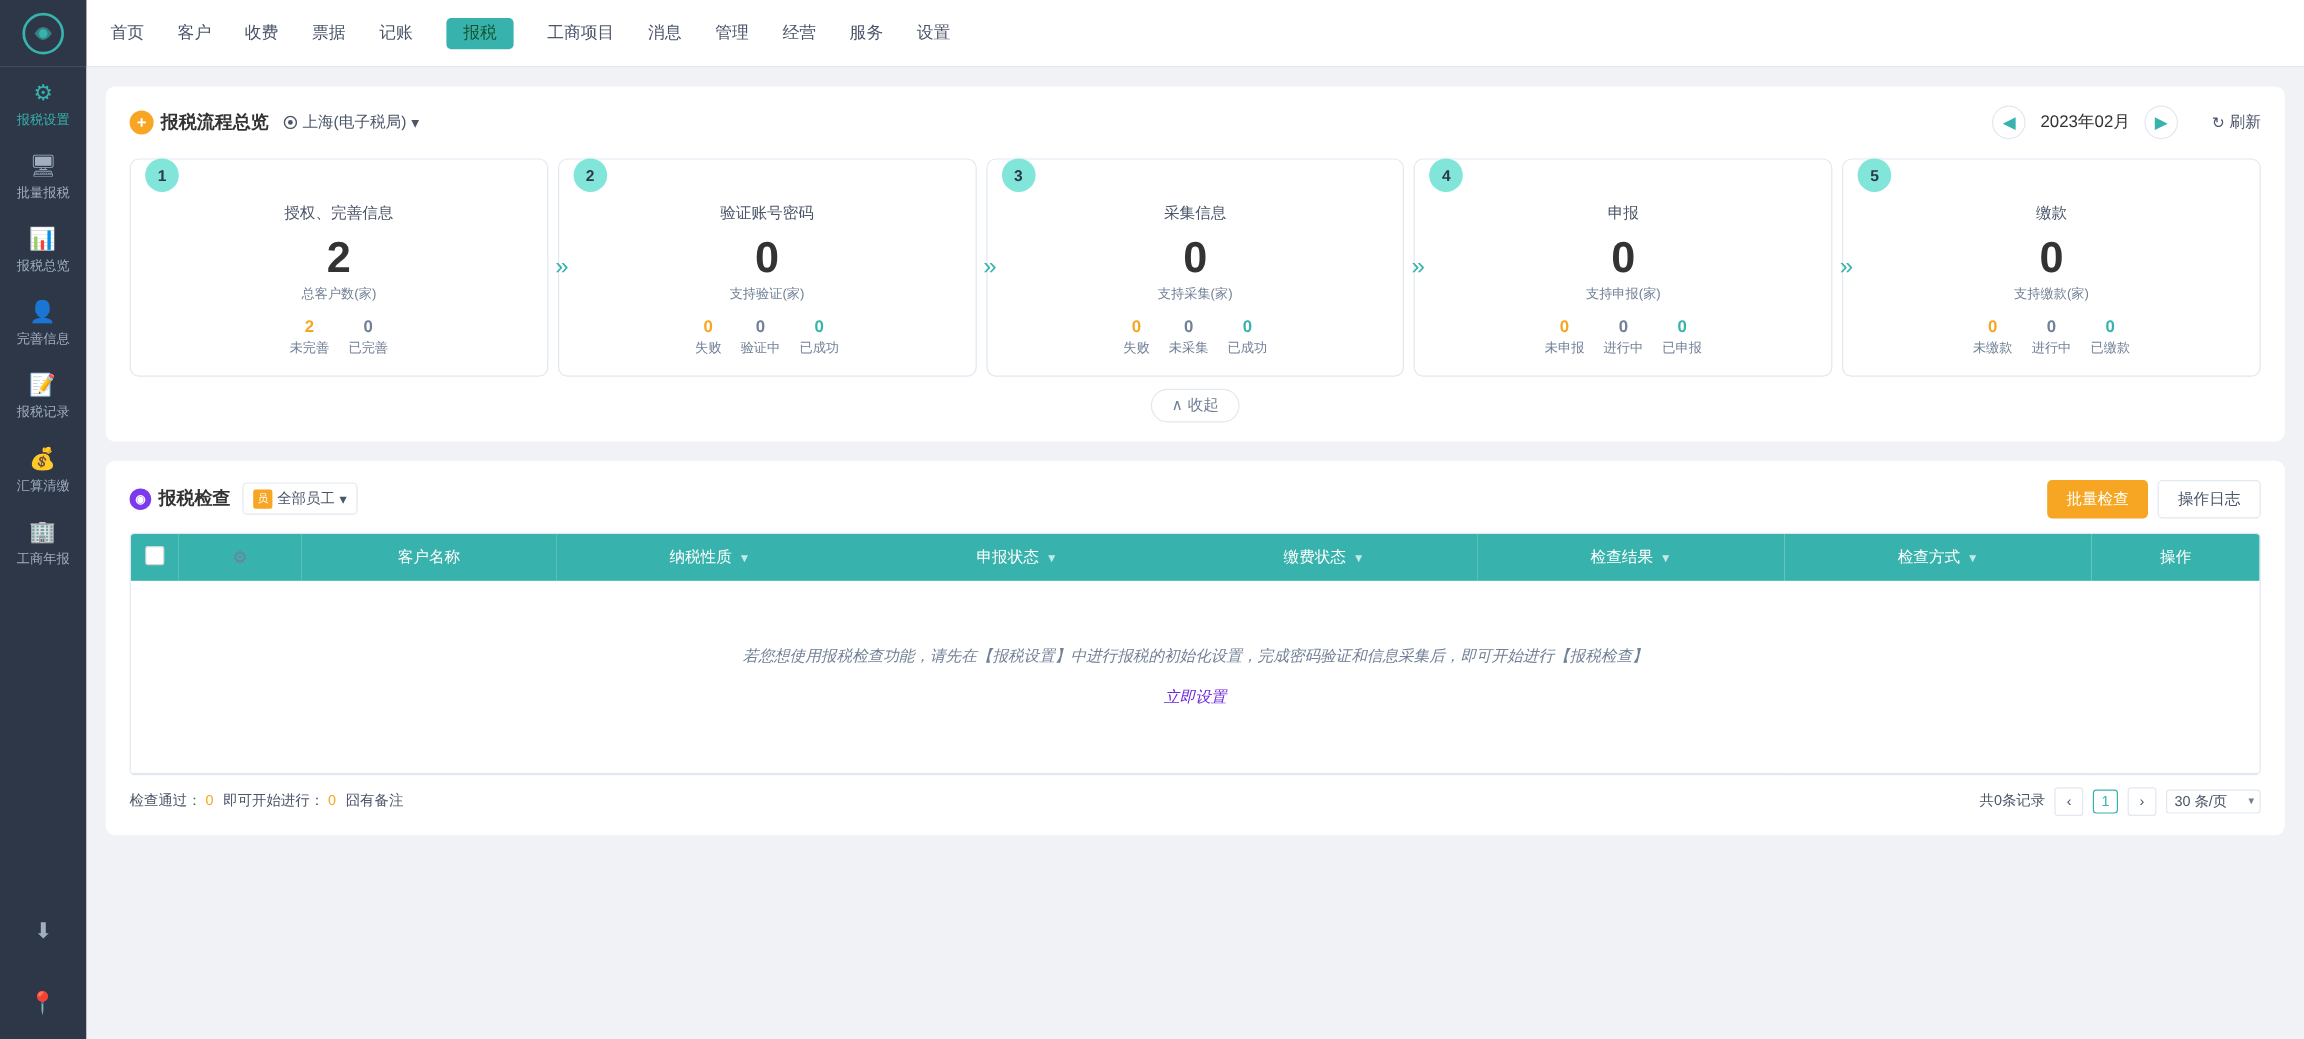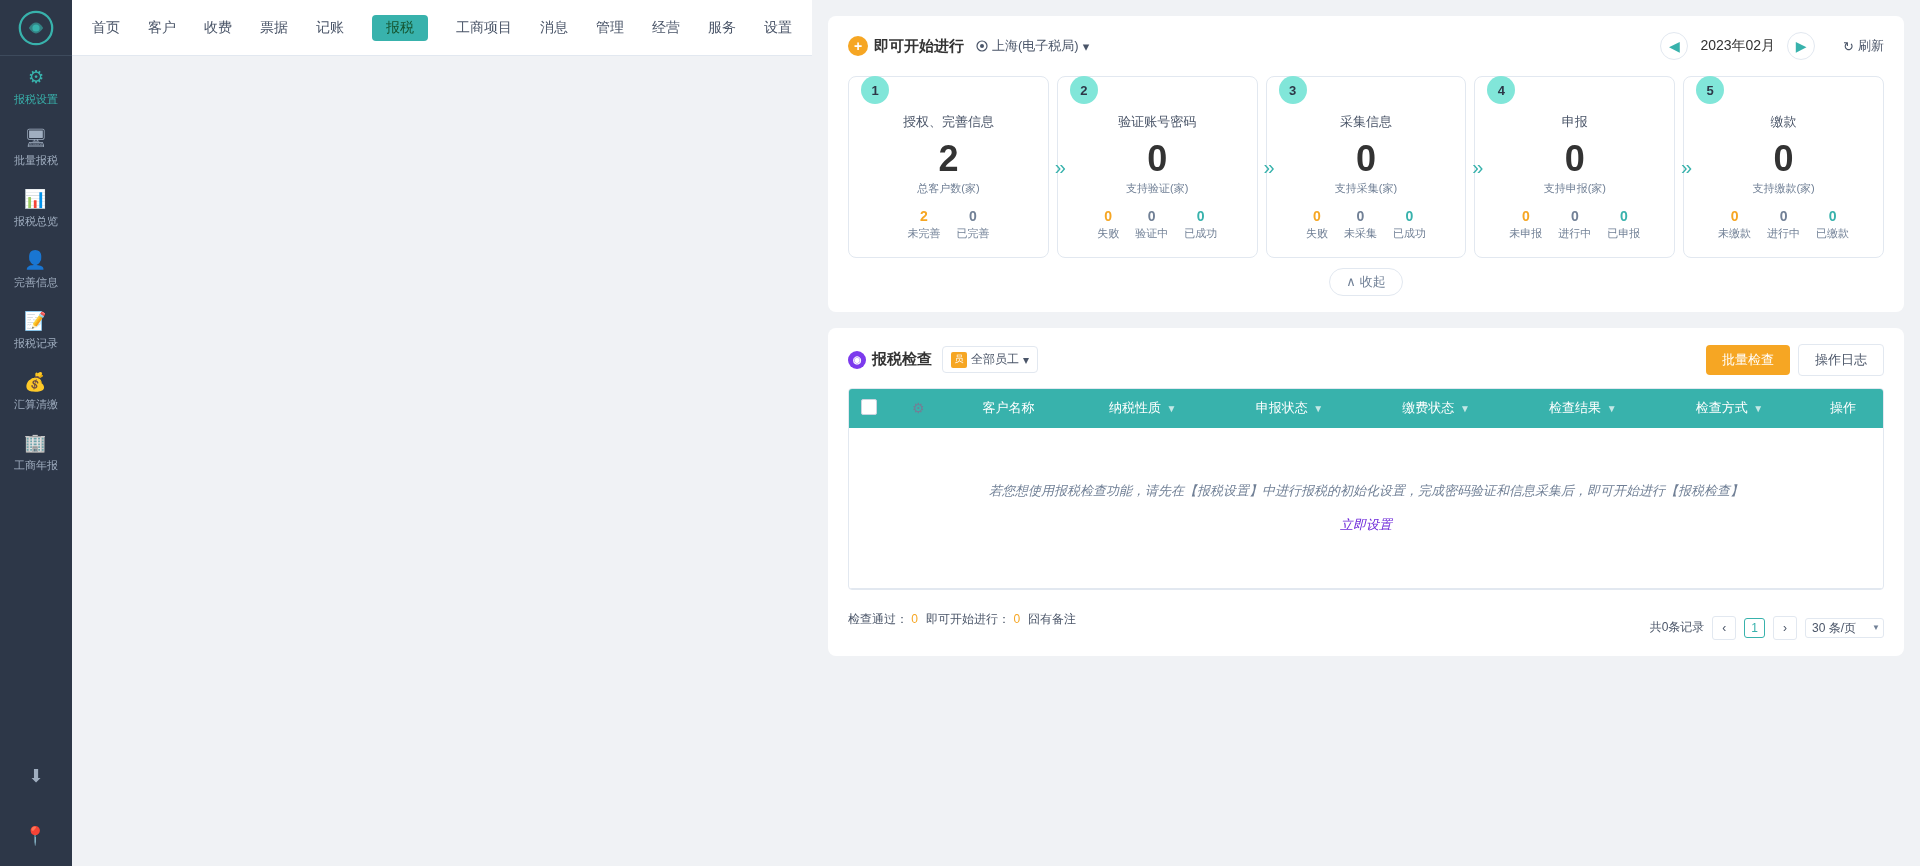--- a/index.html
+++ b/index.html
@@ -39,21 +39,21 @@
       min-height: 60px;
     }
     .sidebar-item.active { color: #38b2ac; }
     .sidebar-icon { font-size: 18px; }
     .sidebar-bottom { margin-top: auto; }
 
     
     .main-area {
       flex: 1;
       display: flex;
-      flex-direction: row;
+      flex-direction: column;
       overflow: hidden;
     }
     .topnav {
       height: 56px;
       background: #fff;
       display: flex;
       align-items: center;
       padding: 0 20px;
       border-bottom: 1px solid #e2e8f0;
       gap: 28px;
@@ -325,21 +325,20 @@
       border: none;
       background: #fff;
       padding: 5px 10px;
       cursor: pointer;
       color: #718096;
     }
     .check-actions {
       margin-left: auto;
       display: flex;
       gap: 8px;
-      align-items: center;
     }
     .btn-orange {
       background: #f6a623;
       color: #fff;
       border: none;
       border-radius: 4px;
       padding: 6px 16px;
       cursor: pointer;
       font-size: 13px;
     }
@@ -414,21 +413,20 @@
       font-size: 12px;
       color: #4a5568;
       gap: 8px;
     }
     .footer-stat a { color: #f6a623; cursor: pointer; }
     .footer-right {
       margin-left: auto;
       display: flex;
       align-items: center;
       gap: 8px;
-      margin-top: 16px;
     }
     .page-btn {
       width: 24px; height: 24px;
       border: 1px solid #e2e8f0;
       border-radius: 3px;
       background: #fff;
       display: flex;
       align-items: center;
       justify-content: center;
       cursor: pointer;
@@ -544,21 +542,21 @@
     <span class="nav-item">设置</span>
 
   </div>
 
   <div class="content">
 
     <div class="summary-card">
       <div class="summary-header">
         <div class="summary-title">
           <span class="plus-icon">+</span>
-          <span>即可开始进行</span>
+          <span>报税流程总览</span>
         </div>
         <div class="location-tag">
           <svg width="12" height="12" viewBox="0 0 12 12" fill="none">
               <circle cx="6" cy="6" r="5" stroke="#4a5568" stroke-width="1.2" fill="none"></circle>
               <circle cx="6" cy="6" r="2" fill="#4a5568"></circle>
             </svg>
           <span>上海(电子税局)</span>
           <span>▾</span>
         </div>
         <div class="nav-month">

